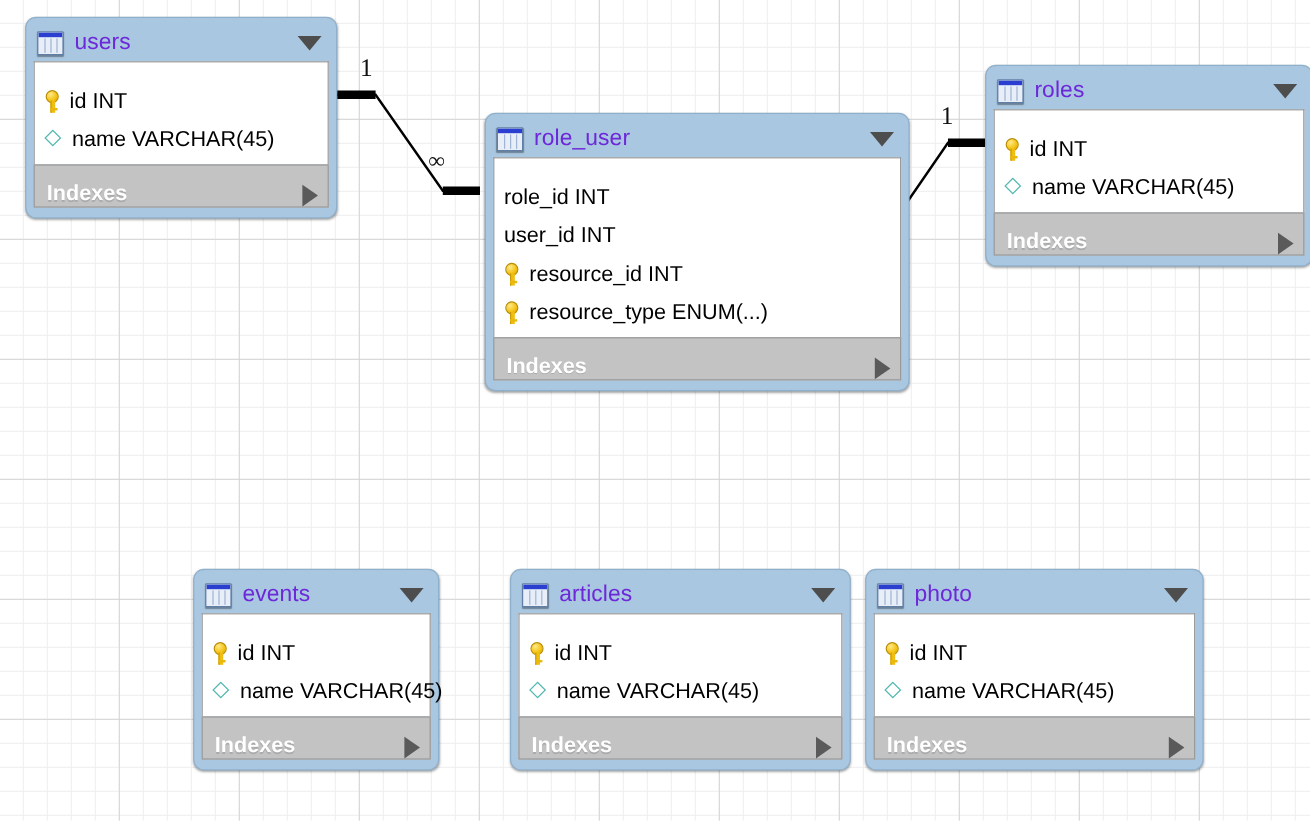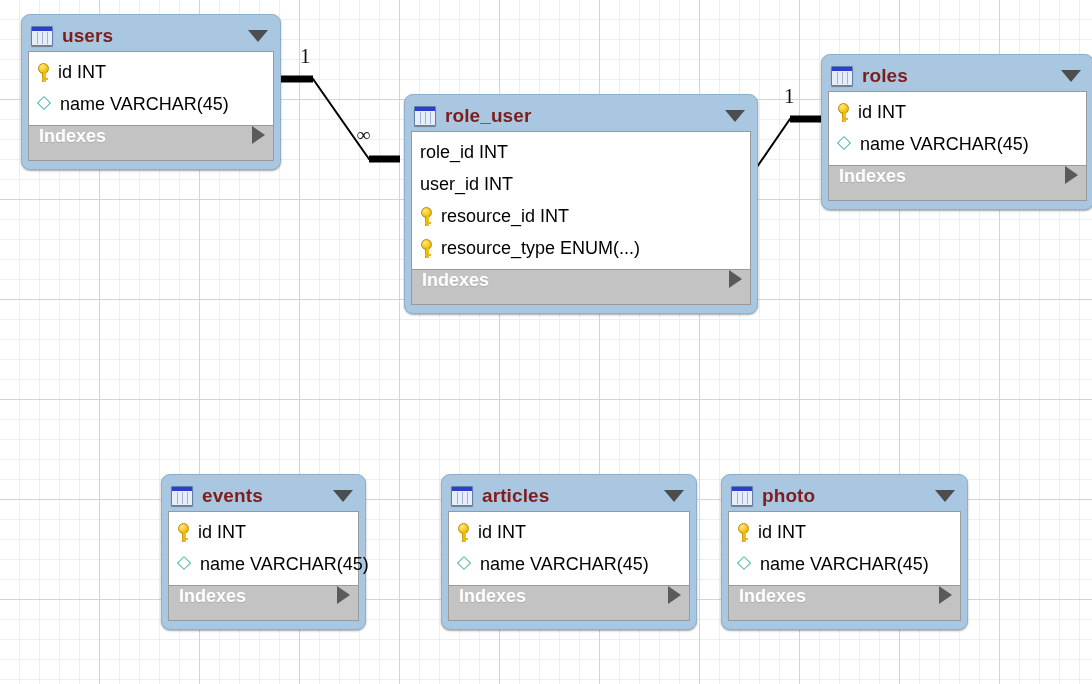--- a/index.html
+++ b/index.html
@@ -62,22 +62,22 @@
   .tb-header {
     height: 30px;
     display: flex;
     align-items: center;
     gap: 9px;
     padding: 0 4px 0 3px;
     background: transparent;
   }
   .tb-title {
     font-size: 19px;
-    font-weight: bold;
-    color: #7f1d1d;
+    font-weight: normal;
+    color: #6d28d9;
     letter-spacing: 0.1px;
     flex: 1 1 auto;
     white-space: nowrap;
   }
   .tri-down {
     width: 0; height: 0;
     border-left: 10px solid transparent;
     border-right: 10px solid transparent;
     border-top: 12px solid #4d4d4d;
     margin-right: 2px;
@@ -114,21 +114,21 @@
     background: #9fb4d2;
   }
   .tbl-icon i.c1 { left: 5px; }
   .tbl-icon i.c2 { left: 10px; }
   .tbl-icon i.c3 { left: 15px; }
 
   .tb-fields {
     background: #ffffff;
     border: 1px solid #9a9a9a;
     border-bottom: none;
-    padding: 4px 0 5px 0;
+    padding: 16px 0 5px 0;
   }
   .field-row {
     display: flex;
     align-items: center;
     height: 32px;
     padding: 0 6px 0 8px;
     gap: 8px;
     white-space: nowrap;
   }
   .field-text {
@@ -182,21 +182,21 @@
     transform: rotate(45deg);
     box-sizing: border-box;
   }
 
   .tb-indexes {
     background: #c3c3c3;
     border: 1px solid #9a9a9a;
     border-top: 1px solid #9a9a9a;
     height: 34px;
     display: flex;
-    align-items: flex-start;
+    align-items: flex-end;
     padding: 0 8px 0 10px;
     gap: 40px;
   }
   .tb-indexes .lbl {
     flex: 1 1 auto;
     font-size: 18px;
     font-weight: bold;
     color: #ffffff;
     text-shadow: 0 1px 0 rgba(0,0,0,0.12);
   }
@@ -349,21 +349,21 @@
           </span>
         <span class="field-text">name VARCHAR(45)</span>
       </div>
     </div>
     <div class="tb-indexes">
       <span class="lbl">Indexes</span>
       <span class="tri-right"></span>
     </div>
   </div>
 
-  <div class="table-box" style="left:441px; top:474px; width:256px;">
+  <div class="table-box" style="left:425px; top:474px; width:284px;">
     <div class="tb-header">
       <span class="tbl-icon">
           <i class="c1"></i>
           <i class="c2"></i>
           <i class="c3"></i>
         </span>
       <span class="tb-title">articles</span>
       <span class="tri-down"></span>
     </div>
     <div class="tb-fields">
@@ -381,21 +381,21 @@
           </span>
         <span class="field-text">name VARCHAR(45)</span>
       </div>
     </div>
     <div class="tb-indexes">
       <span class="lbl">Indexes</span>
       <span class="tri-right"></span>
     </div>
   </div>
 
-  <div class="table-box" style="left:721px; top:474px; width:247px;">
+  <div class="table-box" style="left:721px; top:474px; width:282px;">
     <div class="tb-header">
       <span class="tbl-icon">
           <i class="c1"></i>
           <i class="c2"></i>
           <i class="c3"></i>
         </span>
       <span class="tb-title">photo</span>
       <span class="tri-down"></span>
     </div>
     <div class="tb-fields">

